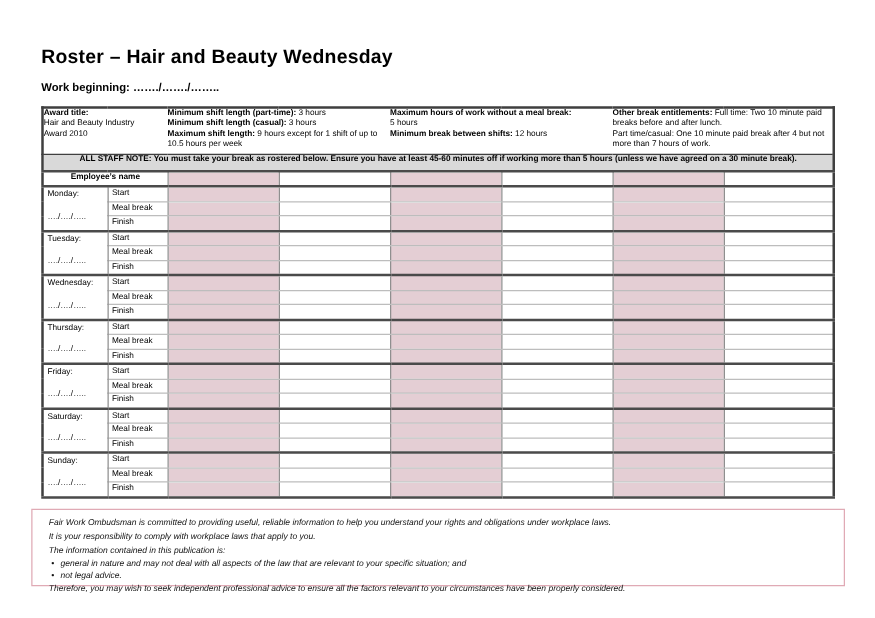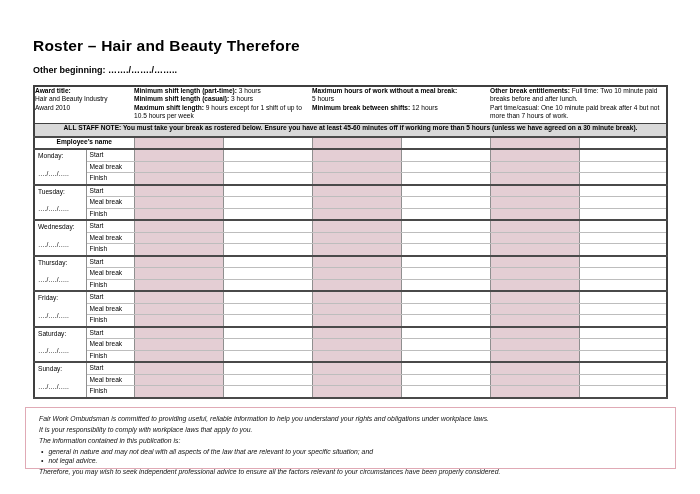--- a/index.html
+++ b/index.html
@@ -104,22 +104,22 @@
   .footer-box p { margin: 0 0 3.4px 0; }
   .footer-box .bullet { display: flex; margin: 0 0 1.6px 2px; }
   .footer-box .bullet .dot { margin-right: 5px; }
   .footer-box .closing { margin-top: 3.4px; }
 </style>
 </head>
 <body>
 
 <div class="page">
 
-  <div class="doc-title">Roster – Hair and Beauty Therefore</div>
-  <div class="week-line">Other beginning: ……./……./……..</div>
+  <div class="doc-title">Roster – Hair and Beauty Wednesday</div>
+  <div class="week-line">Work beginning: ……./……./……..</div>
 
   <table class="roster">
     <colgroup>
       <col style="width:52px">
         <col style="width:48px">
       <col style="width:89px">
         <col style="width:89px">
         <col style="width:89px">
       <col style="width:89px">
         <col style="width:89px">

